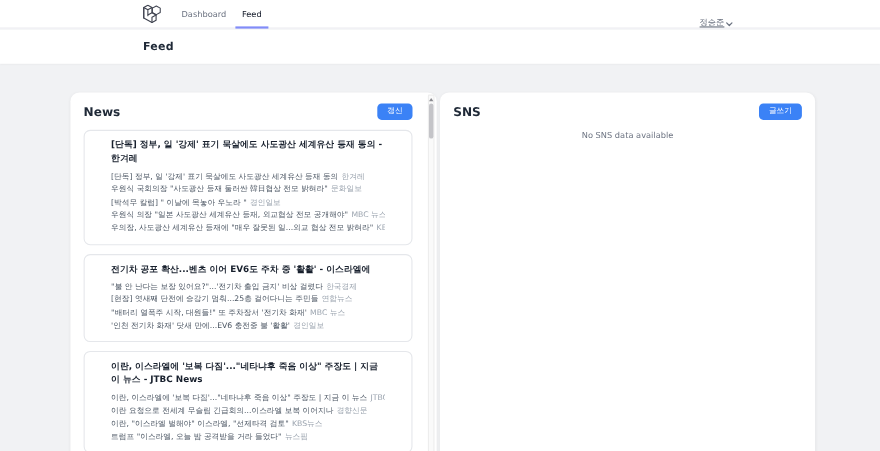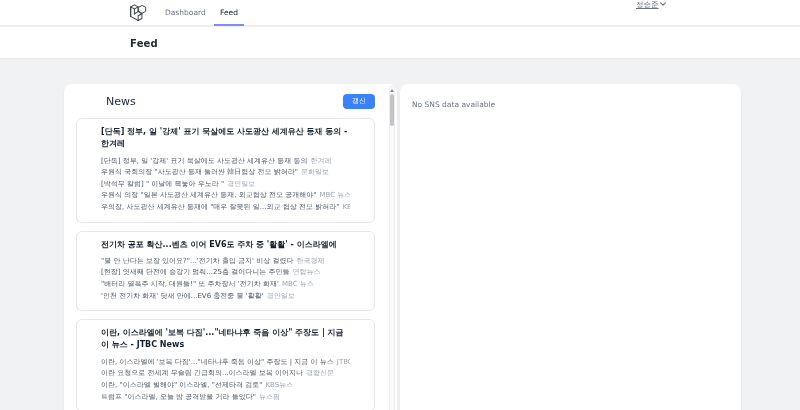--- a/index.html
+++ b/index.html
@@ -21,21 +21,21 @@
     position:absolute; top:0; height:26px; line-height:26px;
     font-size:7.5px; color:#6b7280; text-decoration:none; display:inline-block;
   }
   .nav-link.dashboard { left:165px; }
   .nav-link.feed {
     left:214px; padding:0 6px; color:#111827;
     border-bottom:2px solid #818cf8;
   }
   .user-menu {
     position:absolute; left:636px; top:0; height:26px;
-    display:flex; align-items:flex-start; gap:0;
+    display:flex; align-items:flex-end; gap:0;
     font-size:7.5px; color:#6b7280; cursor:pointer;text-decoration:underline;
   }
   
   .page-header {
     position:absolute; left:0; top:27px; width:800px; height:31px;
     background:#ffffff; box-shadow:0 1px 2px rgba(0,0,0,0.05);
   }
   .page-title {
     position:absolute; left:130px; top:50%; transform:translateY(-50%);
     font-size:10px; font-weight:600; color:#1f2937; letter-spacing:.2px;
@@ -45,21 +45,21 @@
     position:absolute; top:84px; background:#ffffff; border-radius:8px;
     box-shadow:0 1px 3px rgba(0,0,0,0.06); padding:8px 12px;
   }
   .panel-news { left:64px;  width:333px; height:340px; }
   .panel-sns  { left:400px; width:341px; height:340px; }
   .panel-head {
     display:flex; justify-content:space-between; align-items:center;
     height:18px;
   }
   .panel-news .panel-head { padding-right:10px; }
-  .panel-title { font-size:11px; font-weight:400; color:#1f2937;margin-left:30px; }
+  .panel-title { font-size:11px; font-weight:700; color:#1f2937; }
   .btn-primary {
     background:#3b82f6; color:#ffffff; border:none; border-radius:4px;
     font-size:7px; font-family:inherit; padding:4px 9px; line-height:1;
     cursor:pointer;
   }
   
   .card-list { margin-top:2px; padding-right:10px; }
   .news-card {
     border:1px solid #e5e7eb; border-radius:6px; background:#fff;
     padding:7px 24px 8px; margin-top:8px;
@@ -80,21 +80,21 @@
     position:absolute; top:2px; left:50%; transform:translateX(-50%);
     width:0; height:0; border-left:2px solid transparent;
     border-right:2px solid transparent; border-bottom:3px solid #8b8b90;
   }
   .scroll-thumb {
     position:absolute; top:7px; left:0; width:4px; height:32px;
     background:#c4c4c8; border-radius:2px; margin:0 0 0 0;
   }
   
   .sns-empty {
-    margin-top:8px; font-size:7.5px; color:#6b7280;
+    margin-top:8px; text-align:center; font-size:7.5px; color:#6b7280;
   }
   .chev { display:block; }
 </style>
 </head>
 <body>
 
 <nav class="navbar">
   <span class="brand">
     <svg viewBox="0 0 50 52" width="17" height="18" aria-hidden="true">
       <g fill="none" stroke="#3f4350" stroke-width="3" stroke-linejoin="round" stroke-linecap="round">
@@ -155,14 +155,18 @@
         </div>
   </article>
 </div>
   <div class="scrollbar">
     <span class="scroll-arrow-up"></span>
     <span class="scroll-thumb"></span>
   </div>
 </section>
 
 <section class="panel panel-sns">
+  <div class="panel-head">
+    <span class="panel-title">SNS</span>
+    <button class="btn-primary">글쓰기</button>
+  </div>
   <div class="sns-empty">No SNS data available</div>
 </section>
 
 </body></html>

